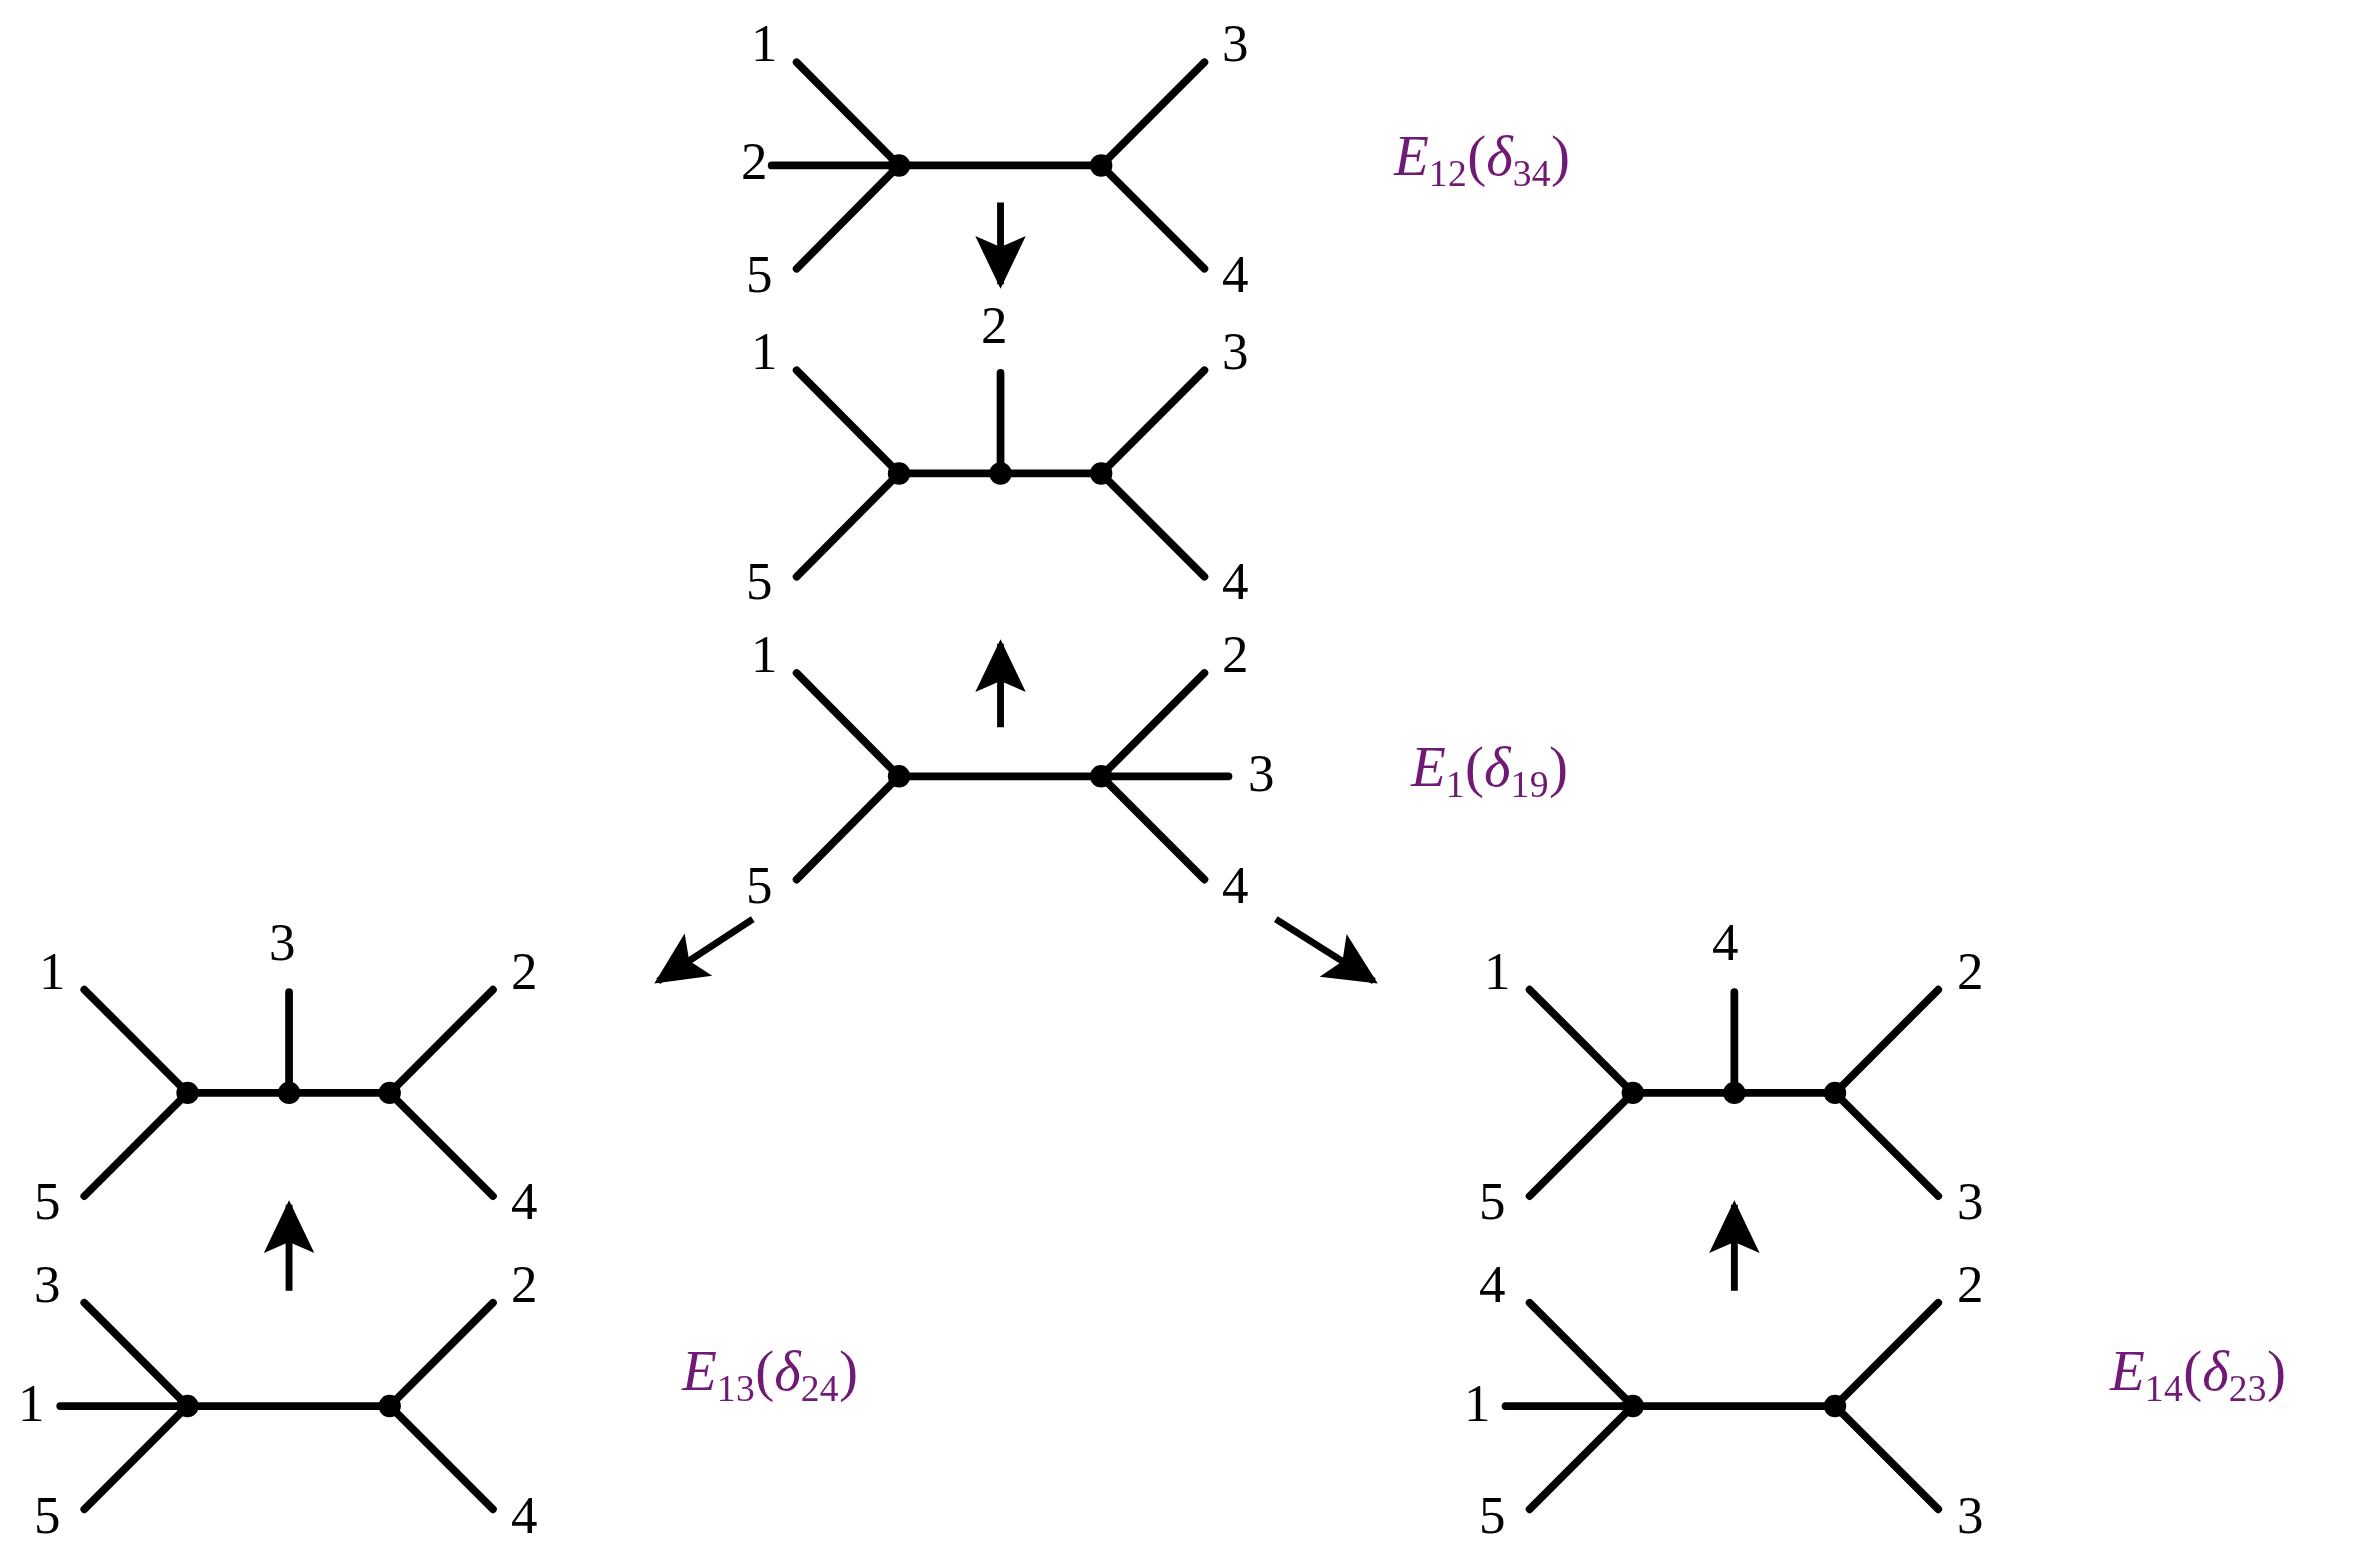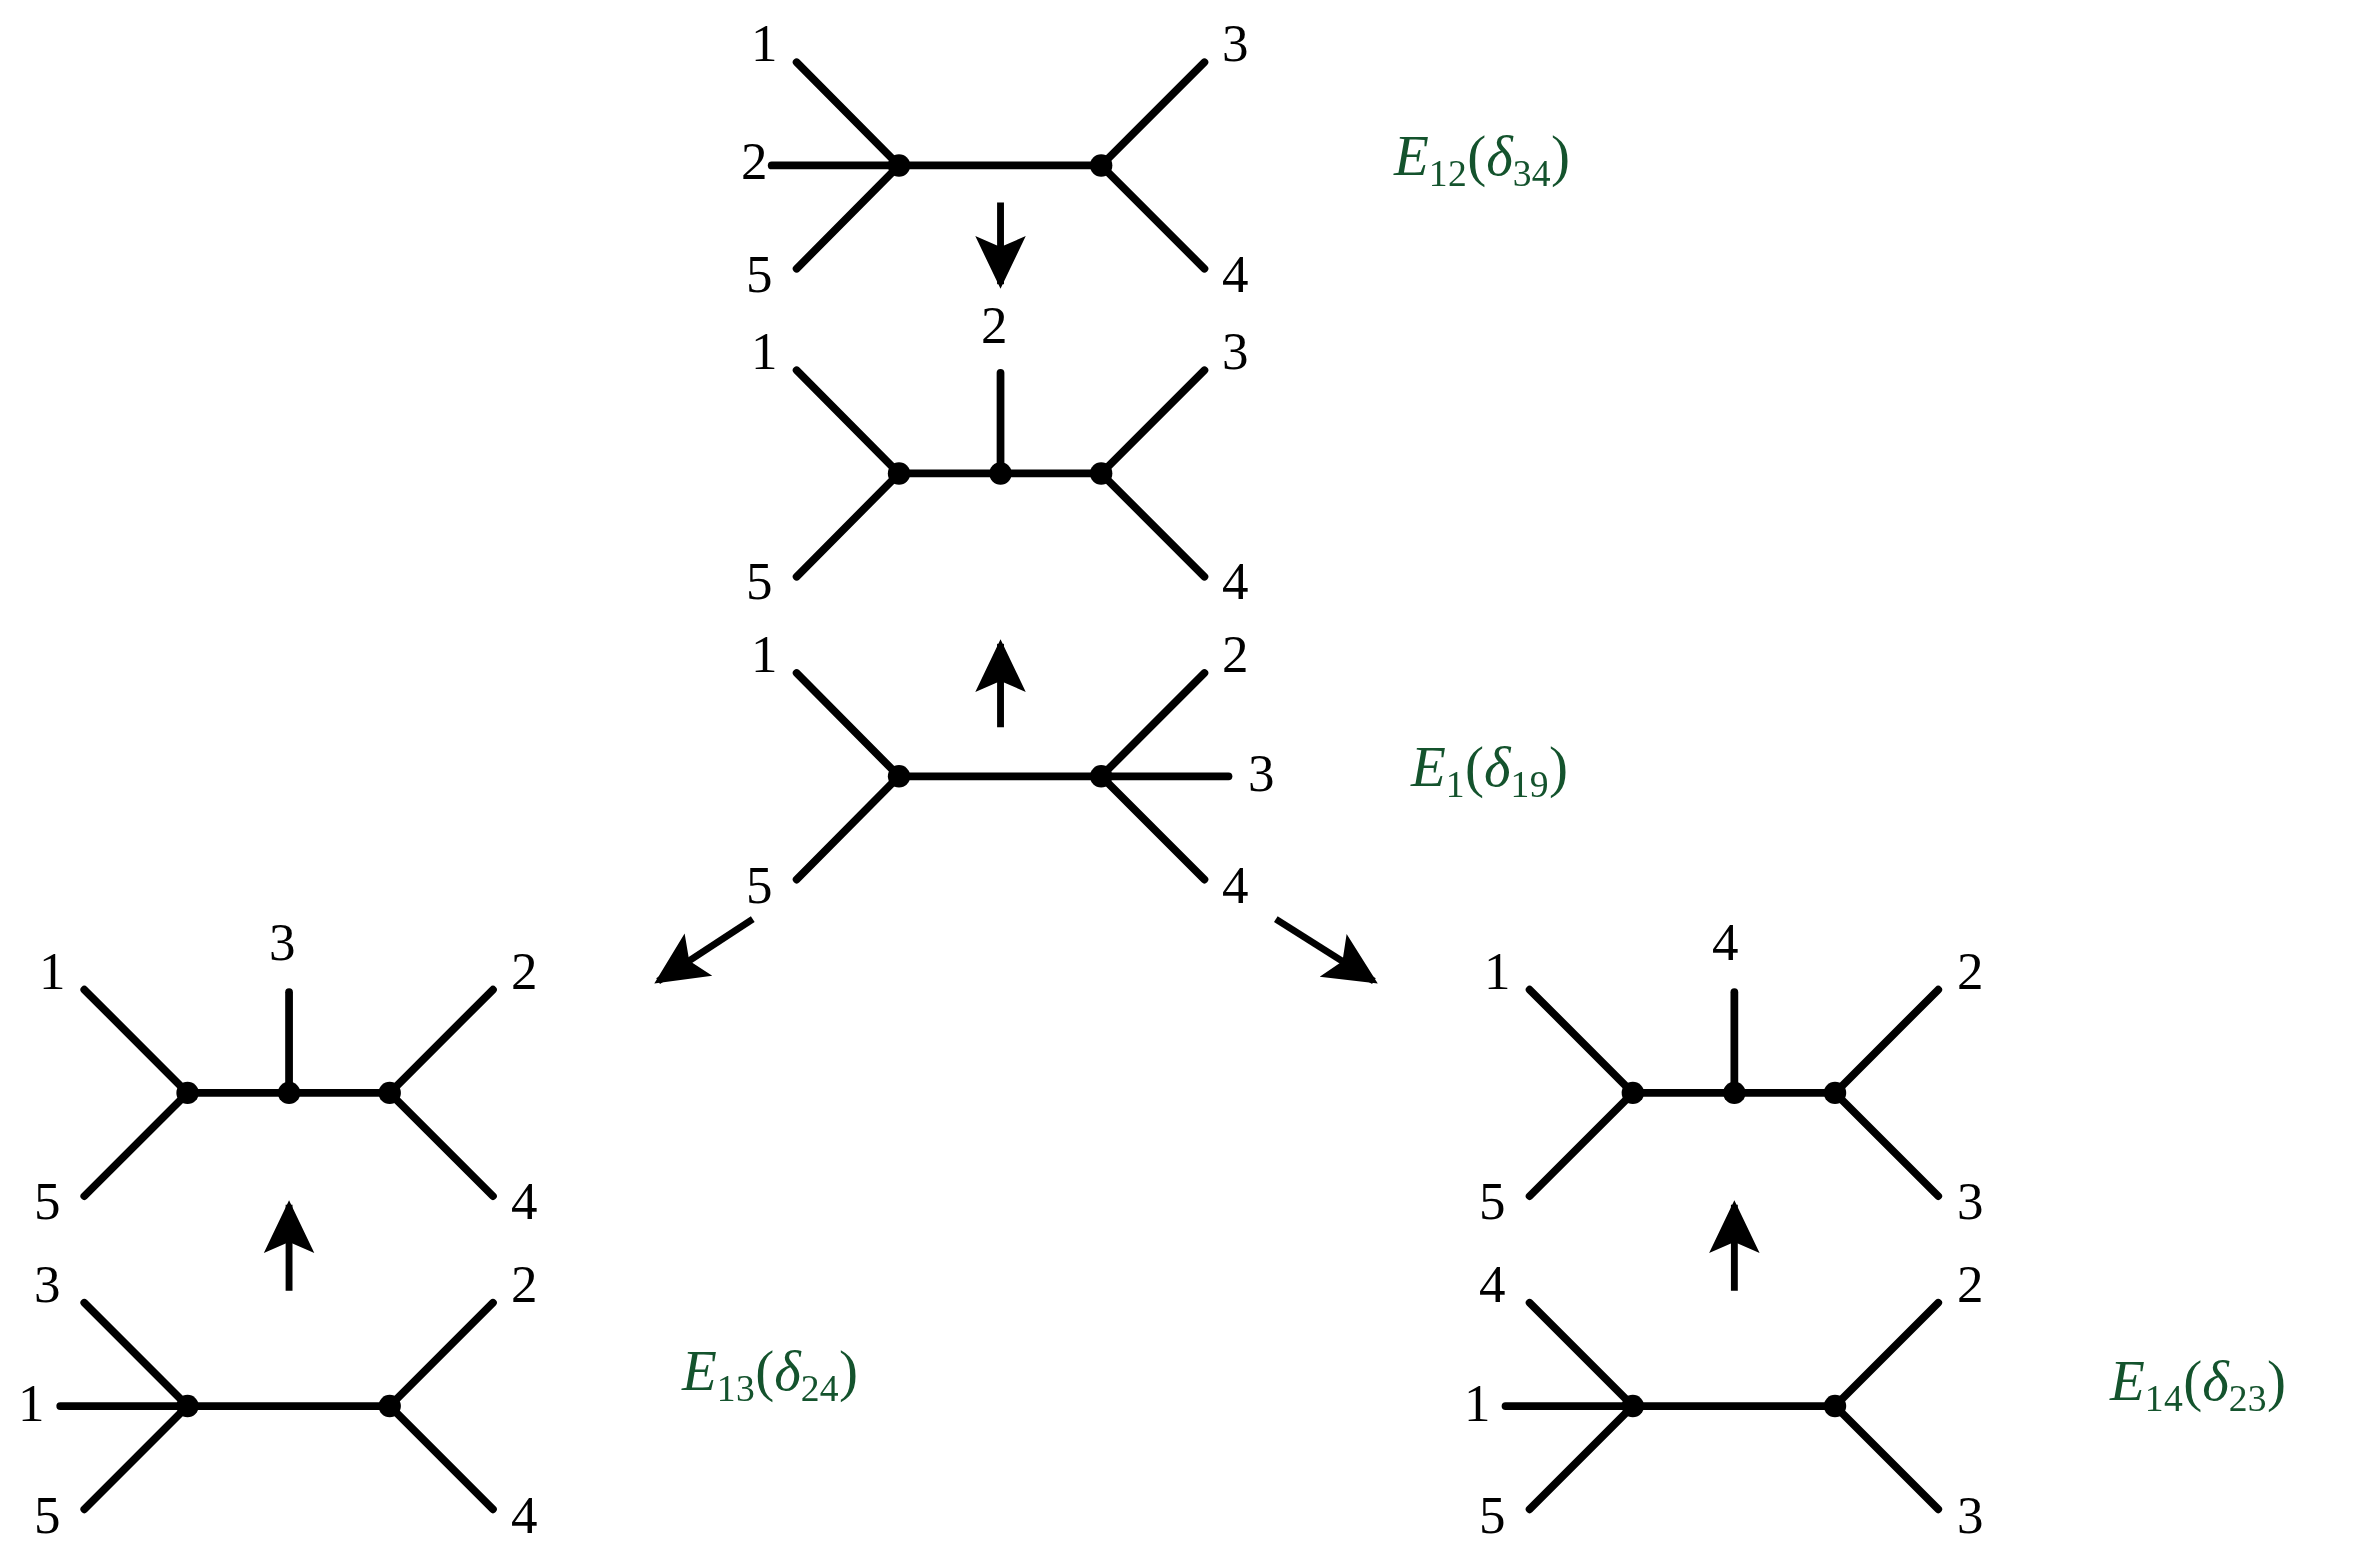--- a/index.html
+++ b/index.html
@@ -31,21 +31,21 @@
     line-height: 1;
     color: #000000;
     white-space: nowrap;
     user-select: none;
   }
   .eq-label {
     position: absolute;
     font-family: "Liberation Serif", "DejaVu Serif", serif;
     font-size: 57px;
     line-height: 1;
-    color: #14532d;
+    color: #701a75;
     white-space: nowrap;
     font-style: italic;
   }
   .eq-label sub {
     font-size: 0.66em;
     font-style: normal;
     vertical-align: -0.28em;
     letter-spacing: 0.01em;
   }
   .eq-label .delta {
@@ -282,18 +282,18 @@
   </div>
 
   <div class="eq-label" style="left:1411px; top:738px;">
     <span>E</span><sub>1</sub><span class="paren">(</span><span class="delta">δ</span><sub>19</sub><span class="paren">)</span>
   </div>
 
   <div class="eq-label" style="left:682px; top:1342px;">
     <span>E</span><sub>13</sub><span class="paren">(</span><span class="delta">δ</span><sub>24</sub><span class="paren">)</span>
   </div>
 
-  <div class="eq-label" style="left:2110px; top:1342px;margin-top:10px;">
+  <div class="eq-label" style="left:2110px; top:1342px;">
     <span>E</span><sub>14</sub><span class="paren">(</span><span class="delta">δ</span><sub>23</sub><span class="paren">)</span>
   </div>
 
 </div>
 
 
 </body></html>

